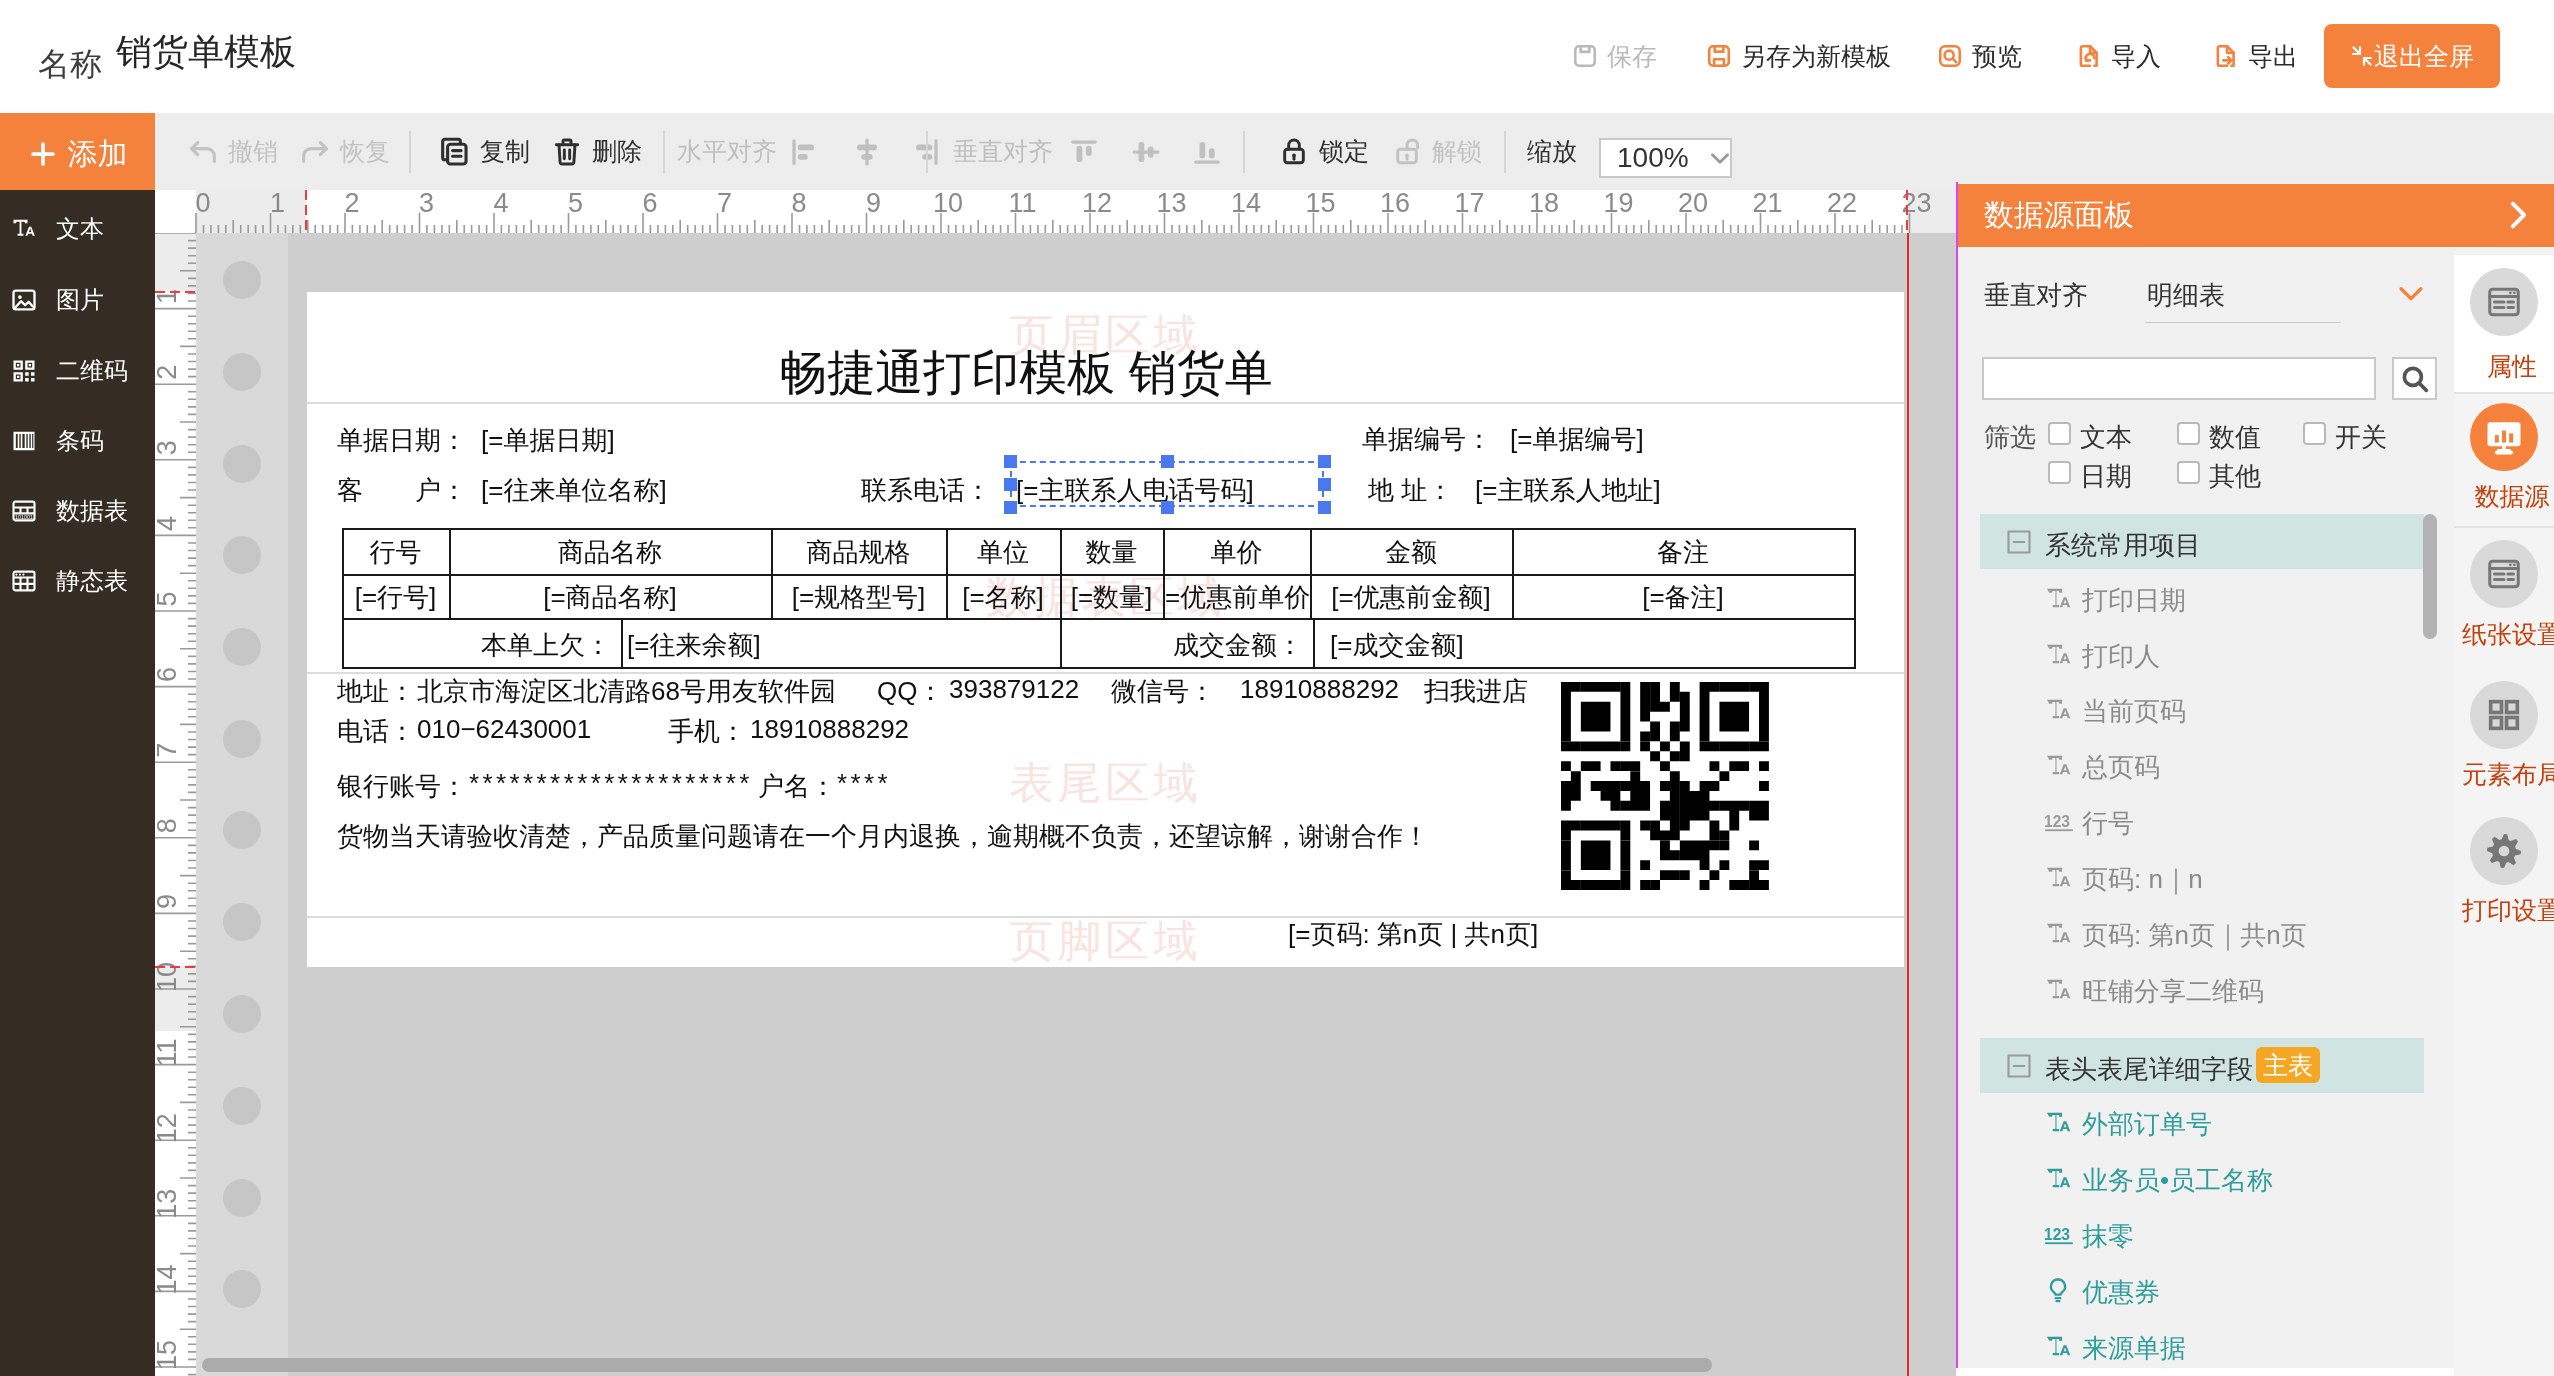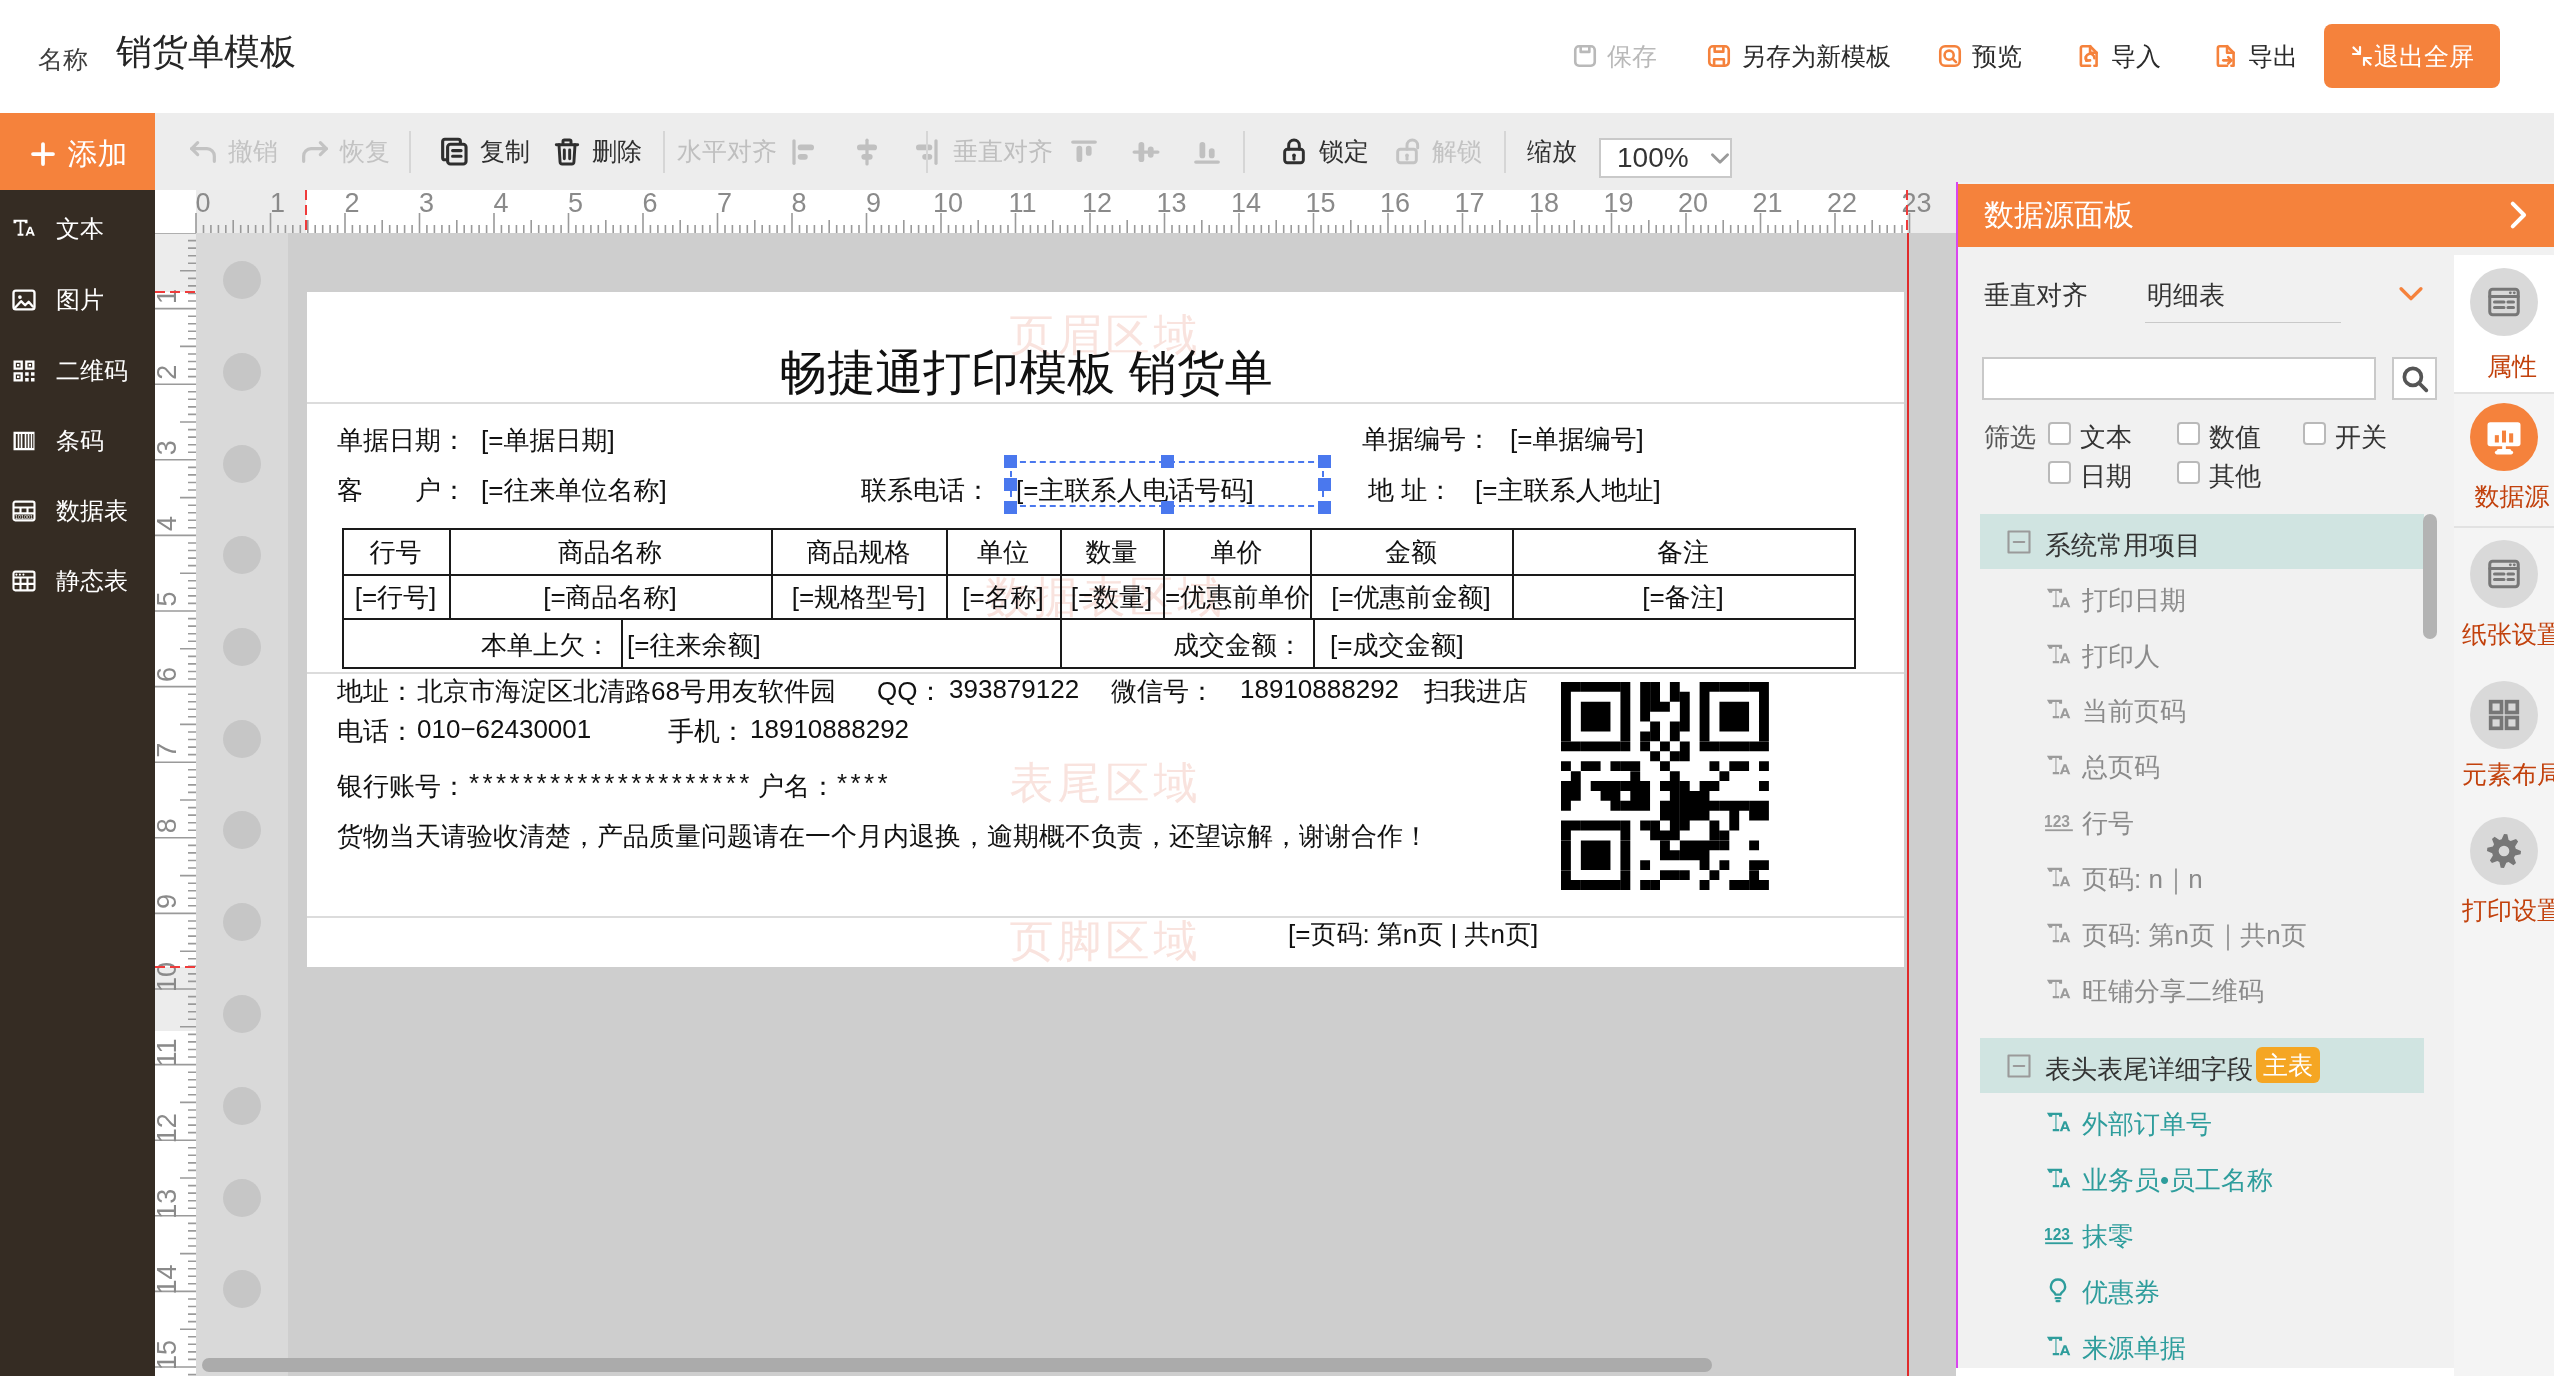--- a/index.html
+++ b/index.html
@@ -1,19 +1,19 @@
 <!DOCTYPE html>
 <html><head><meta charset="utf-8"><style>
 *{margin:0;padding:0;box-sizing:border-box;}
 html,body{width:2554px;height:1376px;overflow:hidden;}
 body{font-family:"Liberation Sans",sans-serif;position:relative;background:#fff;}
 .abs{position:absolute;}
 
 #header{left:0;top:0;width:2554px;height:113px;background:#fff;}
-#hname{left:38px;top:43px;font-size:25px;color:#3d3d3d;font-family:Liberation Serif, serif;}
+#hname{left:38px;top:43px;font-size:32px;color:#3d3d3d;font-family:Liberation Serif, serif;}
 #htitle{left:116px;top:28px;font-size:36px;color:#262626;}
 .hbtn{display:flex;align-items:center;height:30px;font-size:25px;color:#2b2b2b;white-space:nowrap;}
 .hbtn svg{margin-right:9px;}
 .hbtn.dis{color:#b9b9b9;}
 #exitfs{left:2324px;top:24px;width:176px;height:64px;background:#f5823c;border-radius:8px;color:#fff;font-size:25px;display:flex;align-items:center;justify-content:center;}
 
 #toolbar{left:0;top:113px;width:2554px;height:77px;background:#ededed;}
 #addbtn{left:0;top:0;width:155px;height:77px;background:#f5823c;color:#fff;font-size:30px;display:flex;align-items:center;justify-content:center;padding-top:5px;}
 .tbtn{position:absolute;top:0;height:77px;display:flex;align-items:center;font-size:25px;color:#2f2f2f;white-space:nowrap;}
 .tbtn svg{margin-right:9px;}

